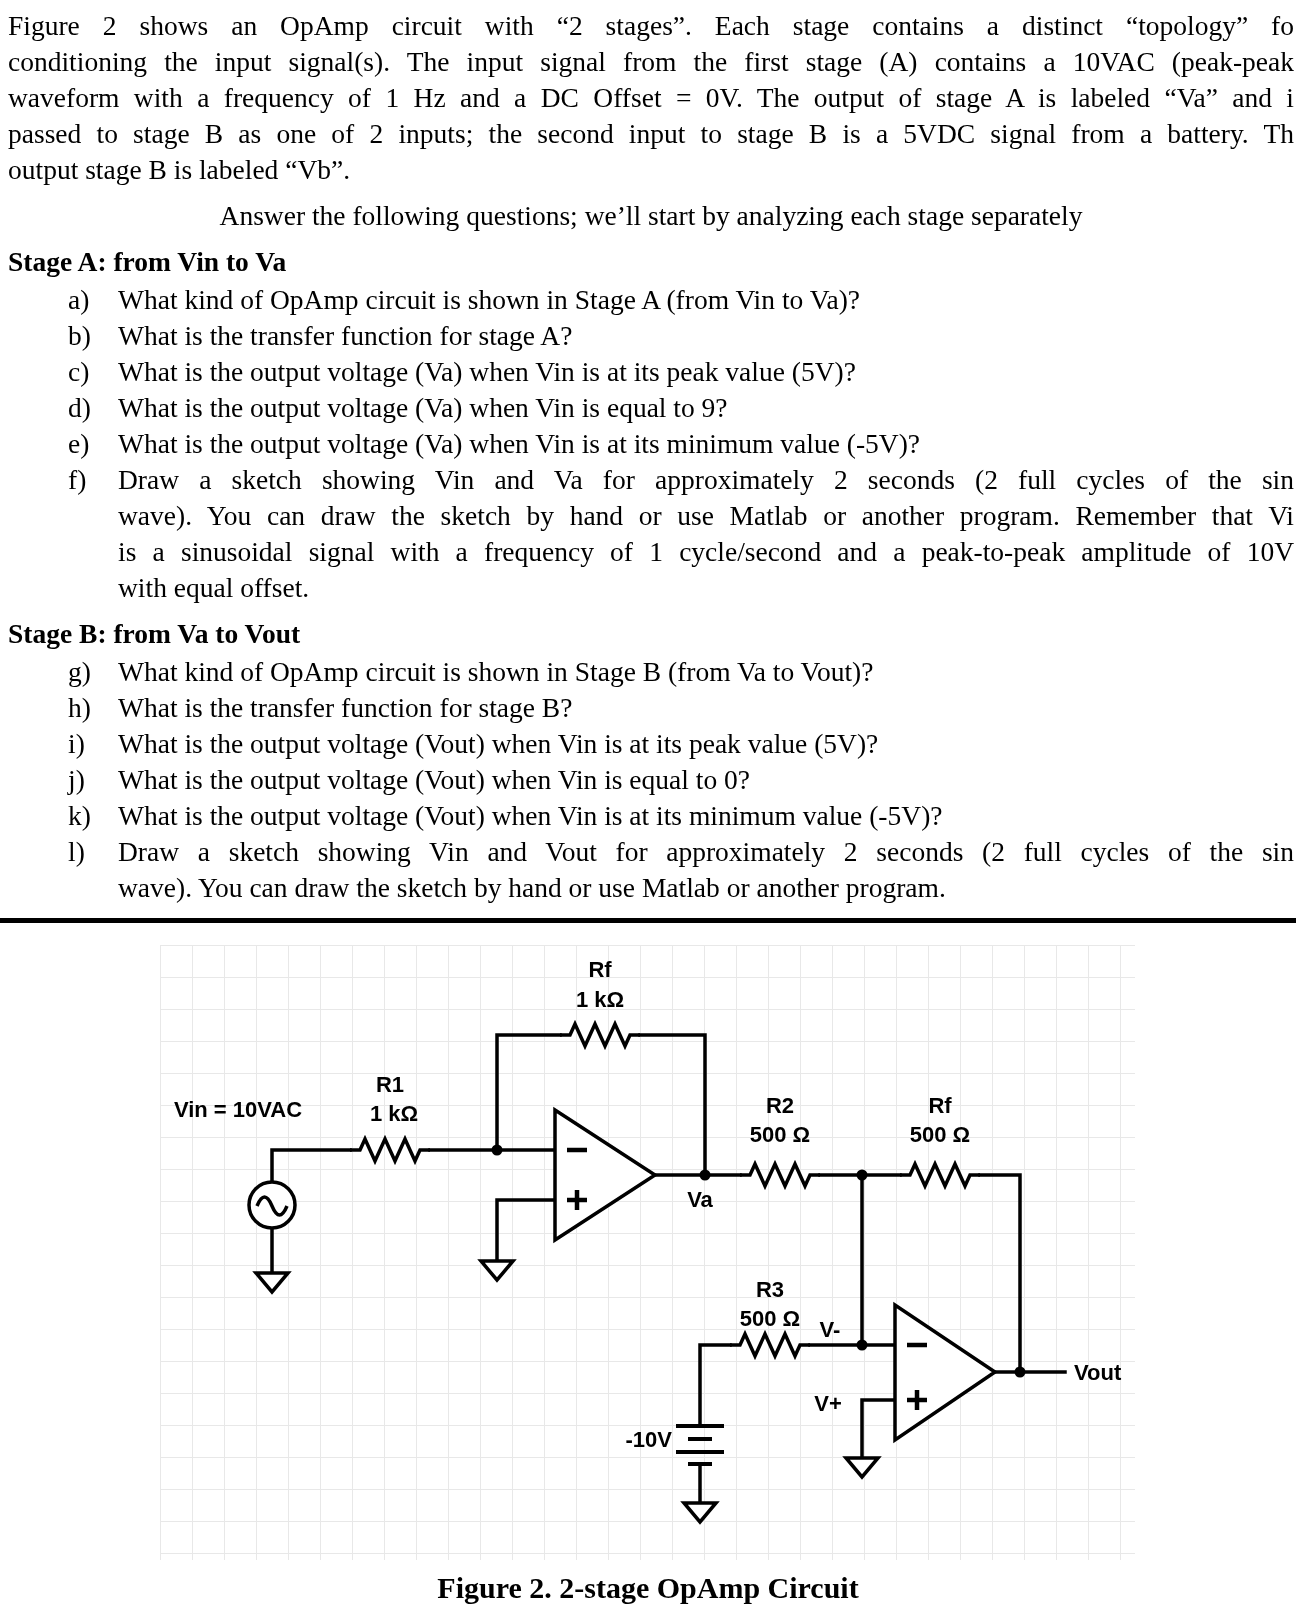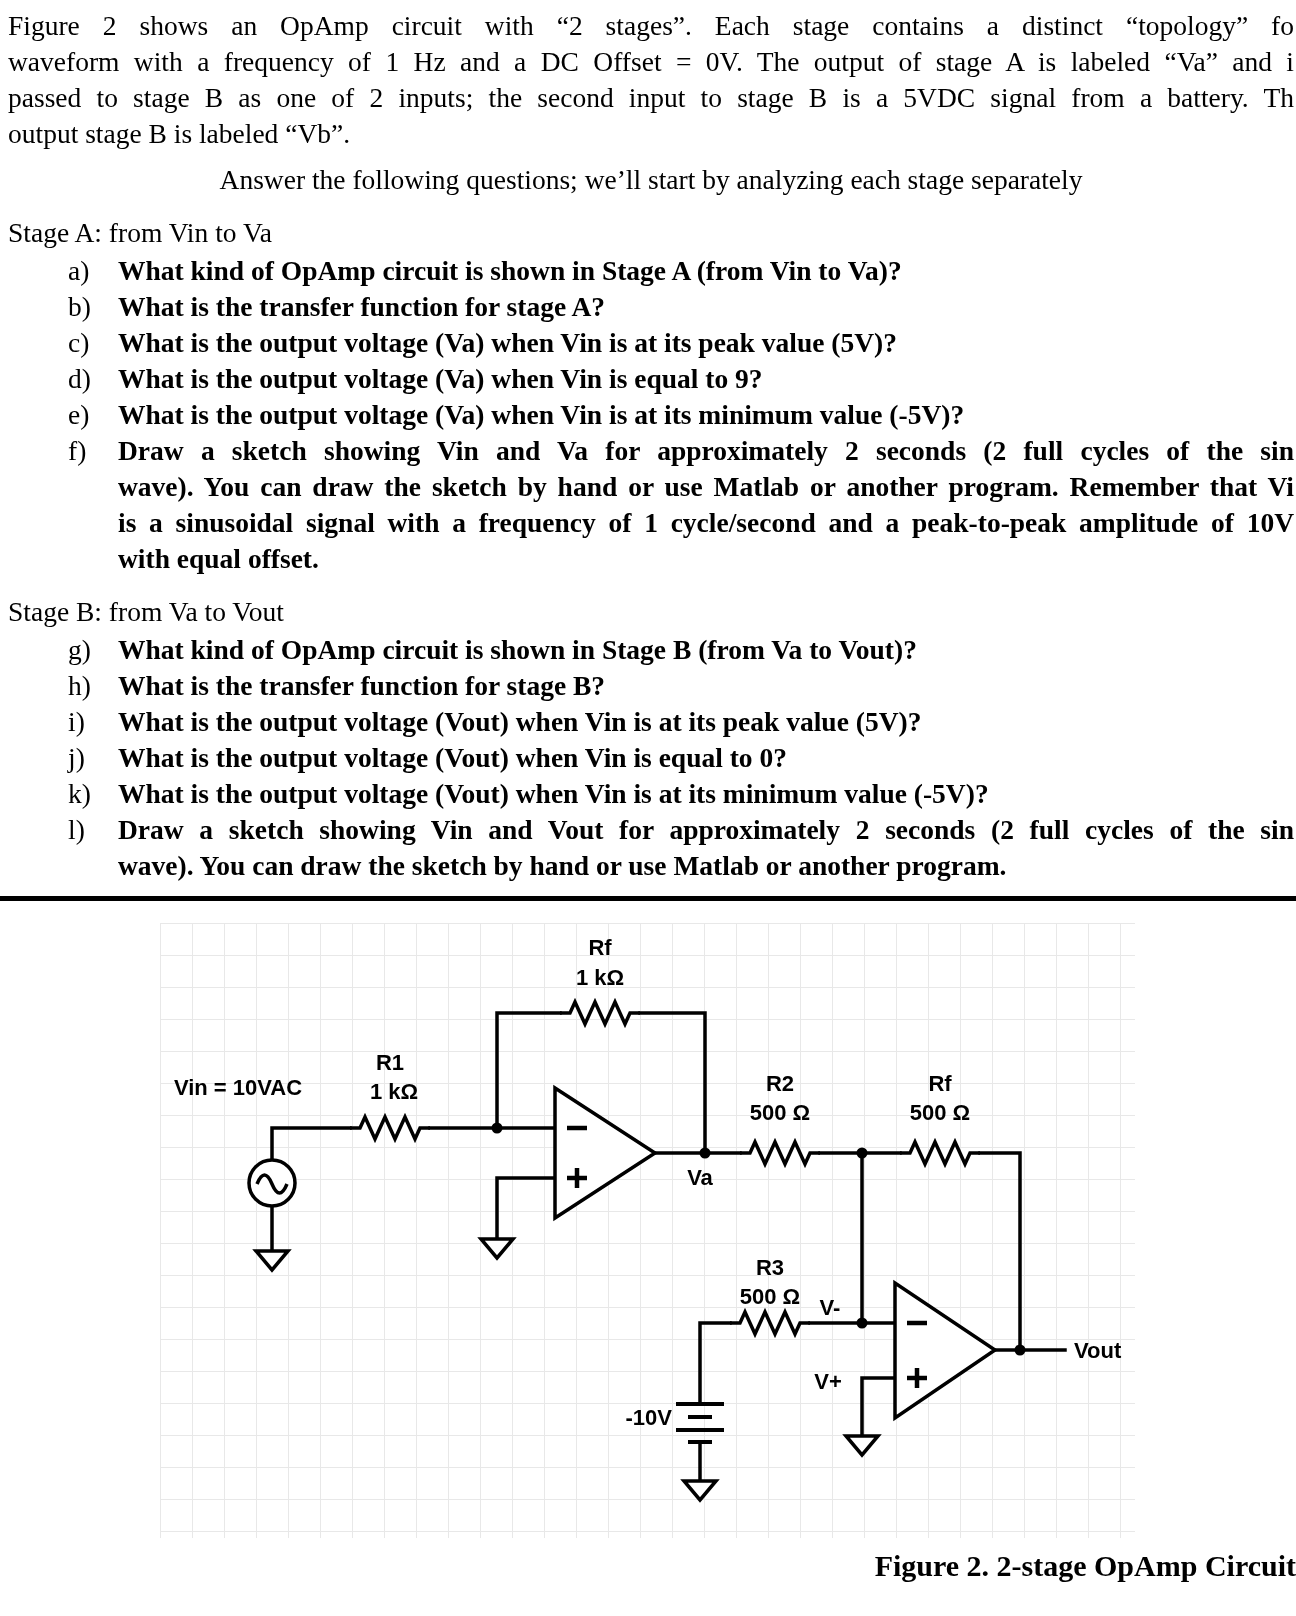--- a/index.html
+++ b/index.html
@@ -1,44 +1,45 @@
 <!DOCTYPE html>
 <html><head>
 <meta charset="utf-8">
 <style>
   * { margin:0; padding:0; box-sizing:border-box; }
   html, body { width:1296px; height:1616px; background:#fff; overflow:hidden; }
   body { font-family:"Liberation Serif", serif; font-size:27.5px; line-height:36px; color:#000; }
   .text-section { padding:8px 2px 0 8px; }
   .jline { text-align:justify; text-align-last:justify; }
   .answer-line { margin-top:10px;text-align:center; }
-  .stage-heading { margin-top:17px; }
+  .stage-heading { margin-top:10px;font-weight:bold; }
   .qlist { margin-top:2px; }
   .li { display:flex; padding-left:60px; }
   .li-label { width:50px; flex:0 0 50px; }
-  .li-text { flex:1; min-width:0;font-weight:bold; }
+  .li-text { flex:1; min-width:0; }
   .divider { height:5px; background:#000; margin-top:12px; }
   .figure-grid {
     position:relative; width:975px; height:615px; margin:22px 0 0 160px;
     background-image:
       linear-gradient(to right, #e8e8e8 1px, transparent 1px),
       linear-gradient(to bottom, #e8e8e8 1px, transparent 1px);
     background-size:32px 32px;
   }
   .figure-grid svg { position:absolute; left:0; top:0; }
   svg text { font-family:"Liberation Sans", sans-serif; font-weight:bold; font-size:22px; fill:#000; }
-  .caption { text-align:right; font-weight:bold; font-size:30px; margin-top:10px; }
+  .caption { text-align:center; font-weight:bold; font-size:30px; margin-top:10px; }
 </style>
 </head>
 <body>
 
 <div class="text-section">
 
   <div>
     <div class="jline">Figure 2 shows an OpAmp circuit with “2 stages”. Each stage contains a distinct “topology” fo</div>
+    <div class="jline">conditioning the input signal(s). The input signal from the first stage (A) contains a 10VAC (peak-peak</div>
     <div class="jline">waveform with a frequency of 1 Hz and a DC Offset = 0V. The output of stage A is labeled “Va” and i</div>
     <div class="jline">passed to stage B as one of 2 inputs; the second input to stage B is a 5VDC signal from a battery. Th</div>
     <div>output stage B is labeled “Vb”.</div>
   </div>
 
   <div class="answer-line">Answer the following questions; we’ll start by analyzing each stage separately</div>
 
   <div class="stage-heading">Stage A: from Vin to Va</div>
 
   <div class="qlist">

